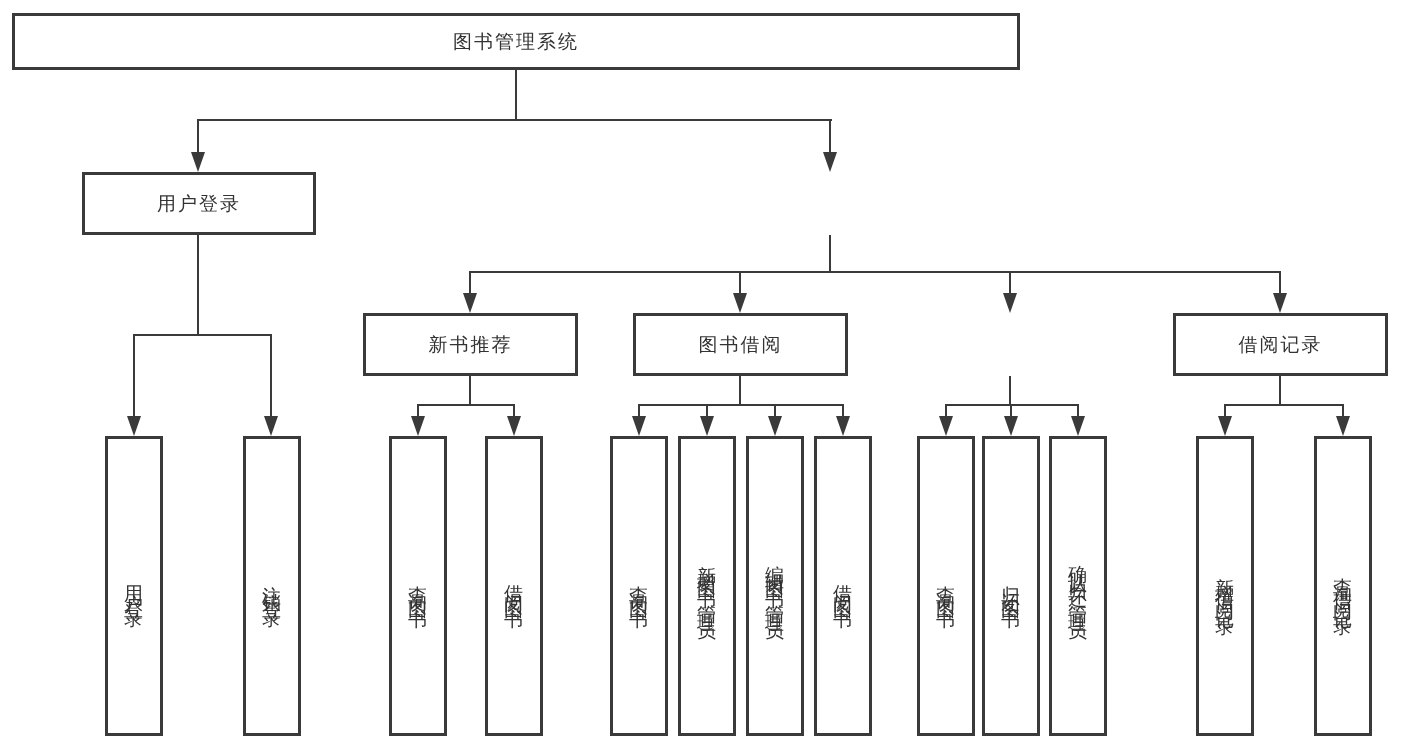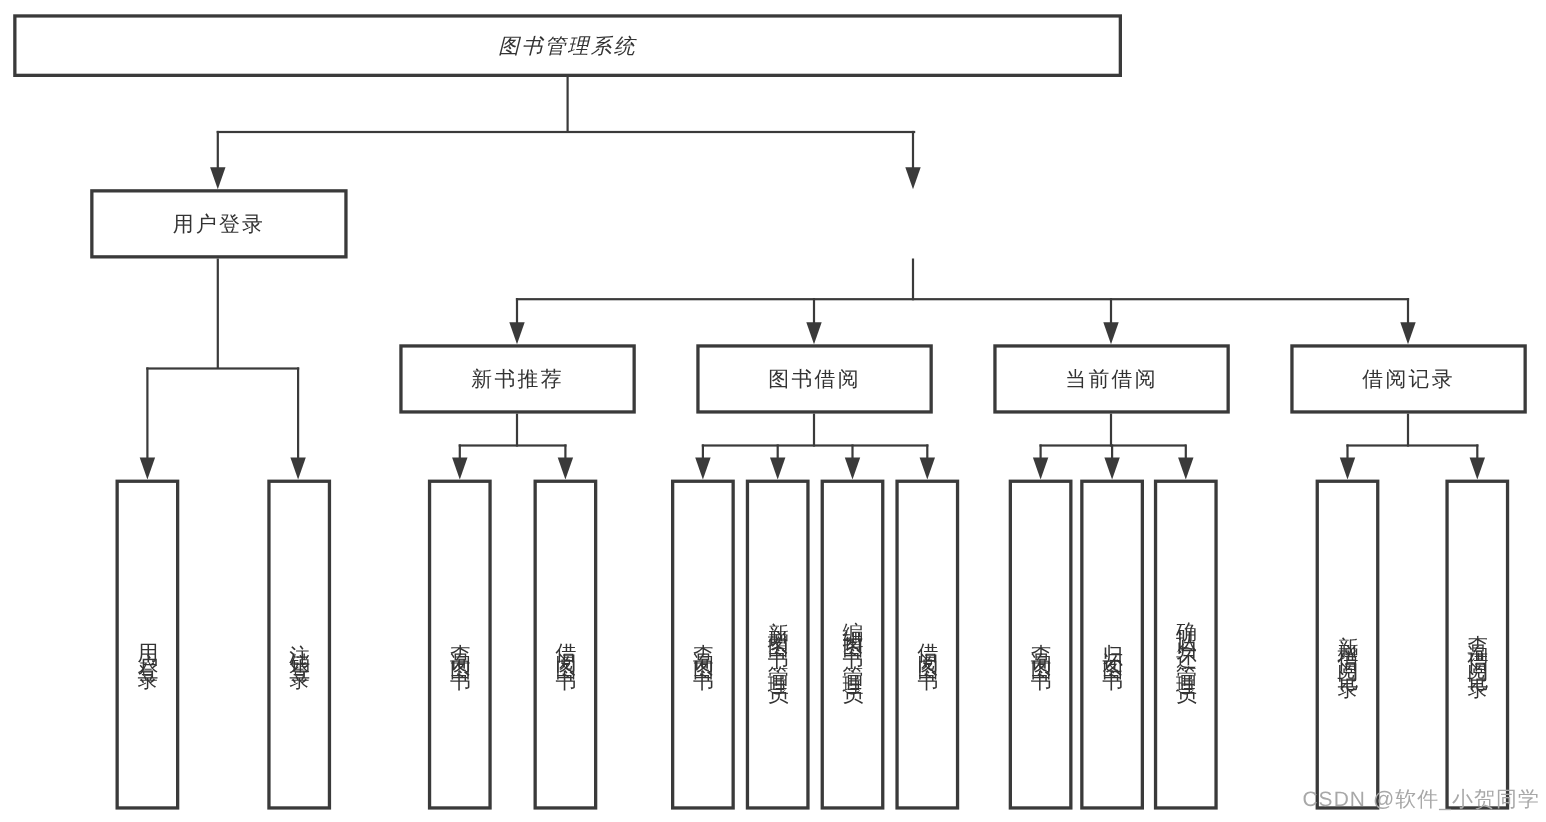--- a/index.html
+++ b/index.html
@@ -49,21 +49,21 @@
     letter-spacing:1px;
     white-space:nowrap;
     z-index:5;
   }
 </style>
 </head>
 <body>
 
 <div id="stage">
 
-  <div class="box" style="left:12px;top:13px;width:1008px;height:57px;font-style:italic;">
+  <div class="box" style="left:12px;top:13px;width:1008px;height:57px;">
     <span>图书管理系统</span>
   </div>
 
   <div class="vline" style="left:515px;top:70px;height:50px;"></div>
   <div class="hline" style="left:197px;top:119px;width:635px;"></div>
   <div class="vline" style="left:197px;top:119px;height:35px;"></div>
   <div class="arrow" style="left:191px;top:152px;"></div>
   <div class="vline" style="left:829px;top:119px;height:35px;"></div>
   <div class="arrow" style="left:823px;top:152px;"></div>
 
@@ -87,23 +87,20 @@
   <div class="vline" style="left:1009px;top:271px;height:24px;"></div>
   <div class="arrow" style="left:1003px;top:293px;"></div>
   <div class="vline" style="left:1279px;top:271px;height:24px;"></div>
   <div class="arrow" style="left:1273px;top:293px;"></div>
 
   <div class="box" style="left:633px;top:313px;width:215px;height:63px;">
     <span>图书借阅</span>
   </div>
   <div class="box" style="left:363px;top:313px;width:215px;height:63px;">
     <span>新书推荐</span>
-  </div>
-  <div class="box" style="left:903px;top:313px;width:215px;height:63px;">
-    <span>当前借阅</span>
   </div>
   <div class="box" style="left:1173px;top:313px;width:215px;height:63px;">
     <span>借阅记录</span>
   </div>
 
   <div class="vline" style="left:469px;top:376px;height:30px;"></div>
   <div class="hline" style="left:417px;top:404px;width:98px;"></div>
   <div class="vline" style="left:417px;top:404px;height:14px;"></div>
   <div class="arrow" style="left:411px;top:416px;"></div>
   <div class="vline" style="left:513px;top:404px;height:14px;"></div>
@@ -173,15 +170,14 @@
     <span>确认归还（管理员）</span>
   </div>
 
   <div class="box vbox" style="left:1196px;top:436px;width:58px;height:300px;">
     <span>新增借阅记录</span>
   </div>
   <div class="box vbox" style="left:1314px;top:436px;width:58px;height:300px;">
     <span>查询借阅记录</span>
   </div>
 
-  <div class="watermark">CSDN @软件_小贺同学</div>
 
 </div>
 
 </body></html>

